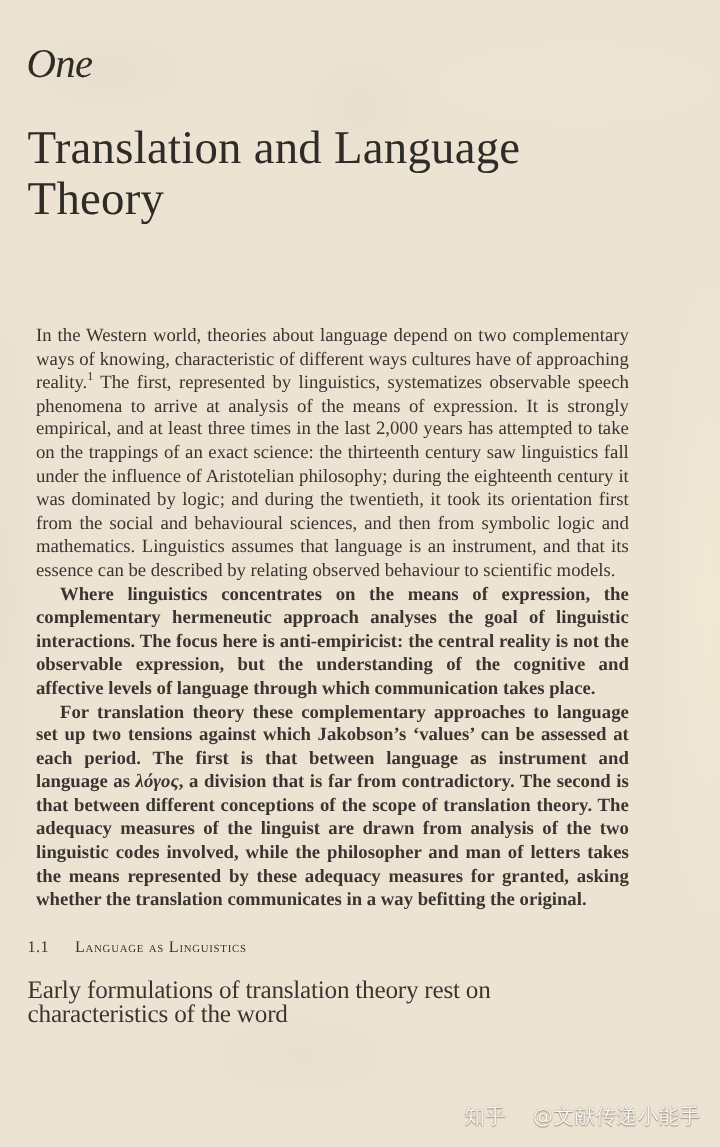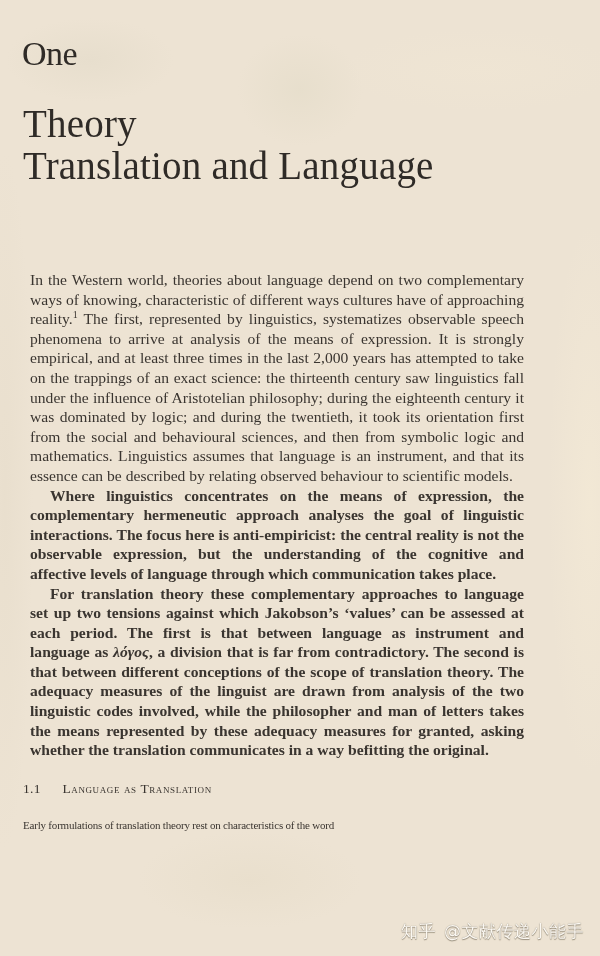--- a/index.html
+++ b/index.html
@@ -24,20 +24,21 @@
         radial-gradient(ellipse 160px 70px at 250px 880px, rgba(230,220,200,0.55), transparent 70%),
         radial-gradient(ellipse 200px 60px at 480px 70px, rgba(240,230,212,0.6), transparent 70%),
         radial-gradient(ellipse 60px 400px at 590px 500px, rgba(244,234,214,0.7), transparent 70%),
         radial-gradient(ellipse 40px 500px at 5px 500px, rgba(230,220,202,0.6), transparent 70%),
         #ede3d3;
     }
     .chapter-number {
       position: absolute;
       left: 22px;
       top: 34px;
+      font-style: italic;
       font-size: 34px;
       line-height: 40px;
       letter-spacing: -0.5px;
       color: #2f2b27;
     }
     .chapter-title {
       position: absolute;
       left: 23px;
       top: 103px;
       font-size: 39px;
@@ -85,61 +86,61 @@
     }
     .section-label {
       font-variant: small-caps;
       letter-spacing: 0.6px;
     }
     .continuation {
       position: absolute;
       left: 23px;
       top: 815px;
       width: 500px;
-      font-size: 11px;
+      font-size: 21px;
       line-height: 20px;
       color: #3a3530;
       letter-spacing: -0.2px;
     }
     .watermark {
       position: absolute;
       right: 16px;
       top: 920px;
       font-family: "DejaVu Sans", sans-serif;
       font-size: 17px;
       line-height: 22px;
       color: #fbf8f2;
       text-shadow: 0 0 1px #8a8070, 0 1px 1px #9a907f;
       letter-spacing: 0.5px;
     }
     .wm-brand {
-      margin-right: 8px;
+      margin-right: 22px;
     }
   </style>
 </head>
 <body>
 
 <div class="page">
 
   <div class="chapter-number">One</div>
 
   <h1 class="chapter-title">
+    <span>Translation and Language</span>
     <span>Theory</span>
-    <span>Translation and Language</span>
   </h1>
 
   <div class="body-text">
     <p><span>In the Western world, theories about language depend on two complementary ways of knowing, characteristic of different ways cultures have of approaching reality.</span><sup style="font-size:10px;line-height:0;">1</sup><span> The first, represented by linguistics, systematizes observable speech phenomena to arrive at analysis of the means of expression. It is strongly empirical, and at least three times in the last 2,000 years has attempted to take on the trappings of an exact science: the thirteenth century saw linguistics fall under the influence of Aristotelian philosophy; during the eighteenth century it was dominated by logic; and during the twentieth, it took its orientation first from the social and behavioural sciences, and then from symbolic logic and mathematics. Linguistics assumes that language is an instrument, and that its essence can be described by relating observed behaviour to scientific models.</span></p>
     <p>Where linguistics concentrates on the means of expression, the complementary hermeneutic approach analyses the goal of linguistic interactions. The focus here is anti-empiricist: the central reality is not the observable expression, but the understanding of the cognitive and affective levels of language through which communication takes place.</p>
     <p><span>For translation theory these complementary approaches to language set up two tensions against which Jakobson’s ‘values’ can be assessed at each period. The first is that between language as instrument and language as </span><span class="greek">λόγος</span><span>, a division that is far from contradictory. The second is that between different conceptions of the scope of translation theory. The adequacy measures of the linguist are drawn from analysis of the two linguistic codes involved, while the philosopher and man of letters takes the means represented by these adequacy measures for granted, asking whether the translation communicates in a way befitting the original.</span></p>
   </div>
 
   <div class="section-heading">
     <span class="section-num">1.1</span>
-    <span class="section-label">Language as Translation</span>
+    <span class="section-label">Language as Linguistics</span>
   </div>
 
   <div class="continuation">Early formulations of translation theory rest on characteristics of the word</div>
 
   <div class="watermark">
     <span class="wm-brand">知乎</span><span>@文献传递小能手</span>
   </div>
 
 </div>
 

